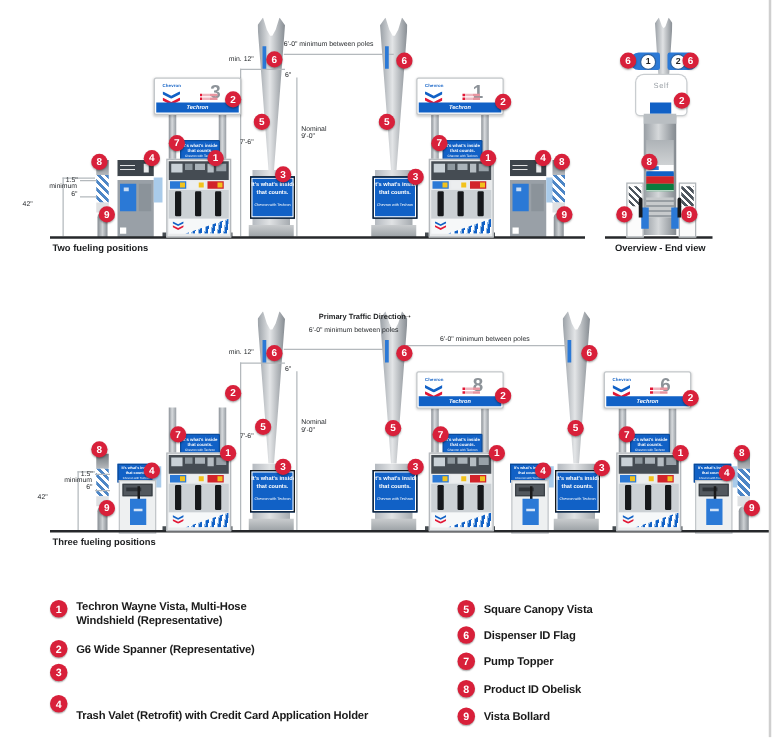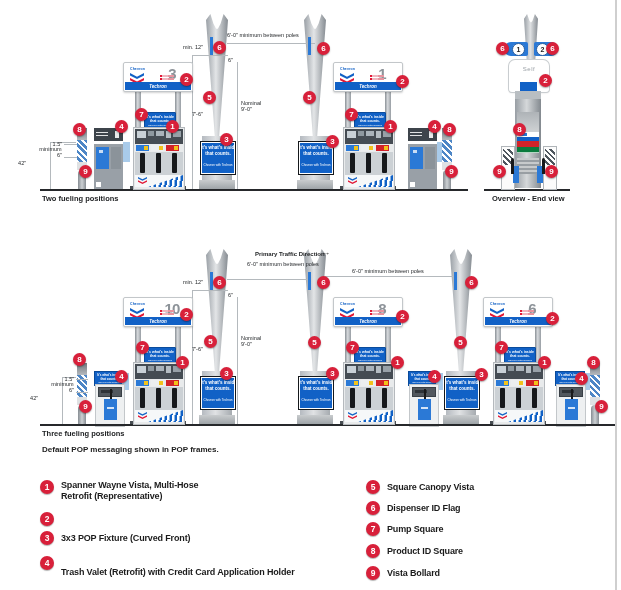--- a/index.html
+++ b/index.html
@@ -402,33 +402,20 @@
   </div>
 
   <div class="disp" style="left:123px;top:297px">
     <div class="leg legL"></div>
     <div class="leg legR"></div>
     <div class="topper">
       <span class="pl p1">It's what's inside</span>
       <span class="pl p2">that counts.</span>
       <span class="pl p3">Chevron with Techron</span>
     </div>
-    <div class="spanner">
-      <span class="cword">Chevron</span>
-      <span class="hm" style="left:6px;top:10px;width:14px;height:11px">
-          <b class="hb"></b>
-          <b class="hr"></b>
-        </span>
-      <span class="num">10</span>
-      <i class="rl" style="top:12px"></i>
-      <i class="rl" style="top:15px"></i>
-      <div class="tbar">
-          <span class="ti">Techron</span>
-        </div>
-    </div>
     <div class="dbody">
       <div class="panel">
         <i style="left:2px;top:2px;width:9px;height:7px;background:#c9d1d7"></i>
         <i style="left:13px;top:2px;width:6px;height:5px;background:#8e989f"></i>
         <i style="left:21px;top:2px;width:8px;height:5px;background:#aab3ba"></i>
         <i style="left:31px;top:2px;width:5px;height:7px;background:#b5bdc3"></i>
         <i style="left:38px;top:2px;width:8px;height:6px;background:#98a1a8"></i>
       </div>
       <div class="pbtn" style="left:2px;background:var(--flag-blue)">
           <i class="yel"></i>
@@ -647,39 +634,38 @@
   <i class="dl" style="left:62px;top:377px;width:14px;height:1px"></i>
   <div class="t55r" style="right:547px;top:376px">1.5"</div>
   <div class="t55r" style="right:547px;top:381px">minimum</div>
   <div class="t55r" style="right:547px;top:387px">6"</div>
   <i class="dl" style="left:76px;top:379px;width:12px;height:1px"></i>
   <i class="dl" style="left:76px;top:392px;width:12px;height:1px"></i>
 
   <div class="ground" style="left:40px;top:424px;width:576px"></div>
   <div class="cap" style="left:42px;top:429px">Three fueling positions</div>
 
-  <div class="lnote" style="left:42px;top:445px">Default POP messaging shown in POP frames.</div>
 
   <span class="lc" style="left:40px;top:480px">1</span>
-  <div class="ltxt" style="left:61px;top:480px">Spanner Wayne Vista, Multi-Hose</div>
-  <div class="ltxt" style="left:61px;top:491px">Retrofit (Representative)</div>
+  <div class="ltxt" style="left:61px;top:480px">Techron Wayne Vista, Multi-Hose</div>
+  <div class="ltxt" style="left:61px;top:491px">Windshield (Representative)</div>
   <span class="lc" style="left:40px;top:512px">2</span>
+  <div class="ltxt" style="left:61px;top:514px">G6 Wide Spanner (Representative)</div>
   <span class="lc" style="left:40px;top:531px">3</span>
-  <div class="ltxt" style="left:61px;top:533px">3x3 POP Fixture (Curved Front)</div>
   <span class="lc" style="left:40px;top:556px">4</span>
   <div class="ltxt" style="left:61px;top:567px">Trash Valet (Retrofit) with Credit Card Application Holder</div>
 
   <span class="lc" style="left:366px;top:480px">5</span>
   <div class="ltxt" style="left:387px;top:482px">Square Canopy Vista</div>
   <span class="lc" style="left:366px;top:501px">6</span>
   <div class="ltxt" style="left:387px;top:503px">Dispenser ID Flag</div>
   <span class="lc" style="left:366px;top:522px">7</span>
-  <div class="ltxt" style="left:387px;top:524px">Pump Square</div>
+  <div class="ltxt" style="left:387px;top:524px">Pump Topper</div>
   <span class="lc" style="left:366px;top:544px">8</span>
-  <div class="ltxt" style="left:387px;top:546px">Product ID Square</div>
+  <div class="ltxt" style="left:387px;top:546px">Product ID Obelisk</div>
   <span class="lc" style="left:366px;top:566px">9</span>
   <div class="ltxt" style="left:387px;top:568px">Vista Bollard</div>
 
   <i class="co" style="left:213px;top:41px">6</i>
   <i class="co" style="left:317px;top:42px">6</i>
   <i class="co" style="left:180px;top:73px">2</i>
   <i class="co" style="left:396px;top:75px">2</i>
   <i class="co" style="left:203px;top:91px">5</i>
   <i class="co" style="left:303px;top:91px">5</i>
   <i class="co" style="left:135px;top:108px">7</i>

